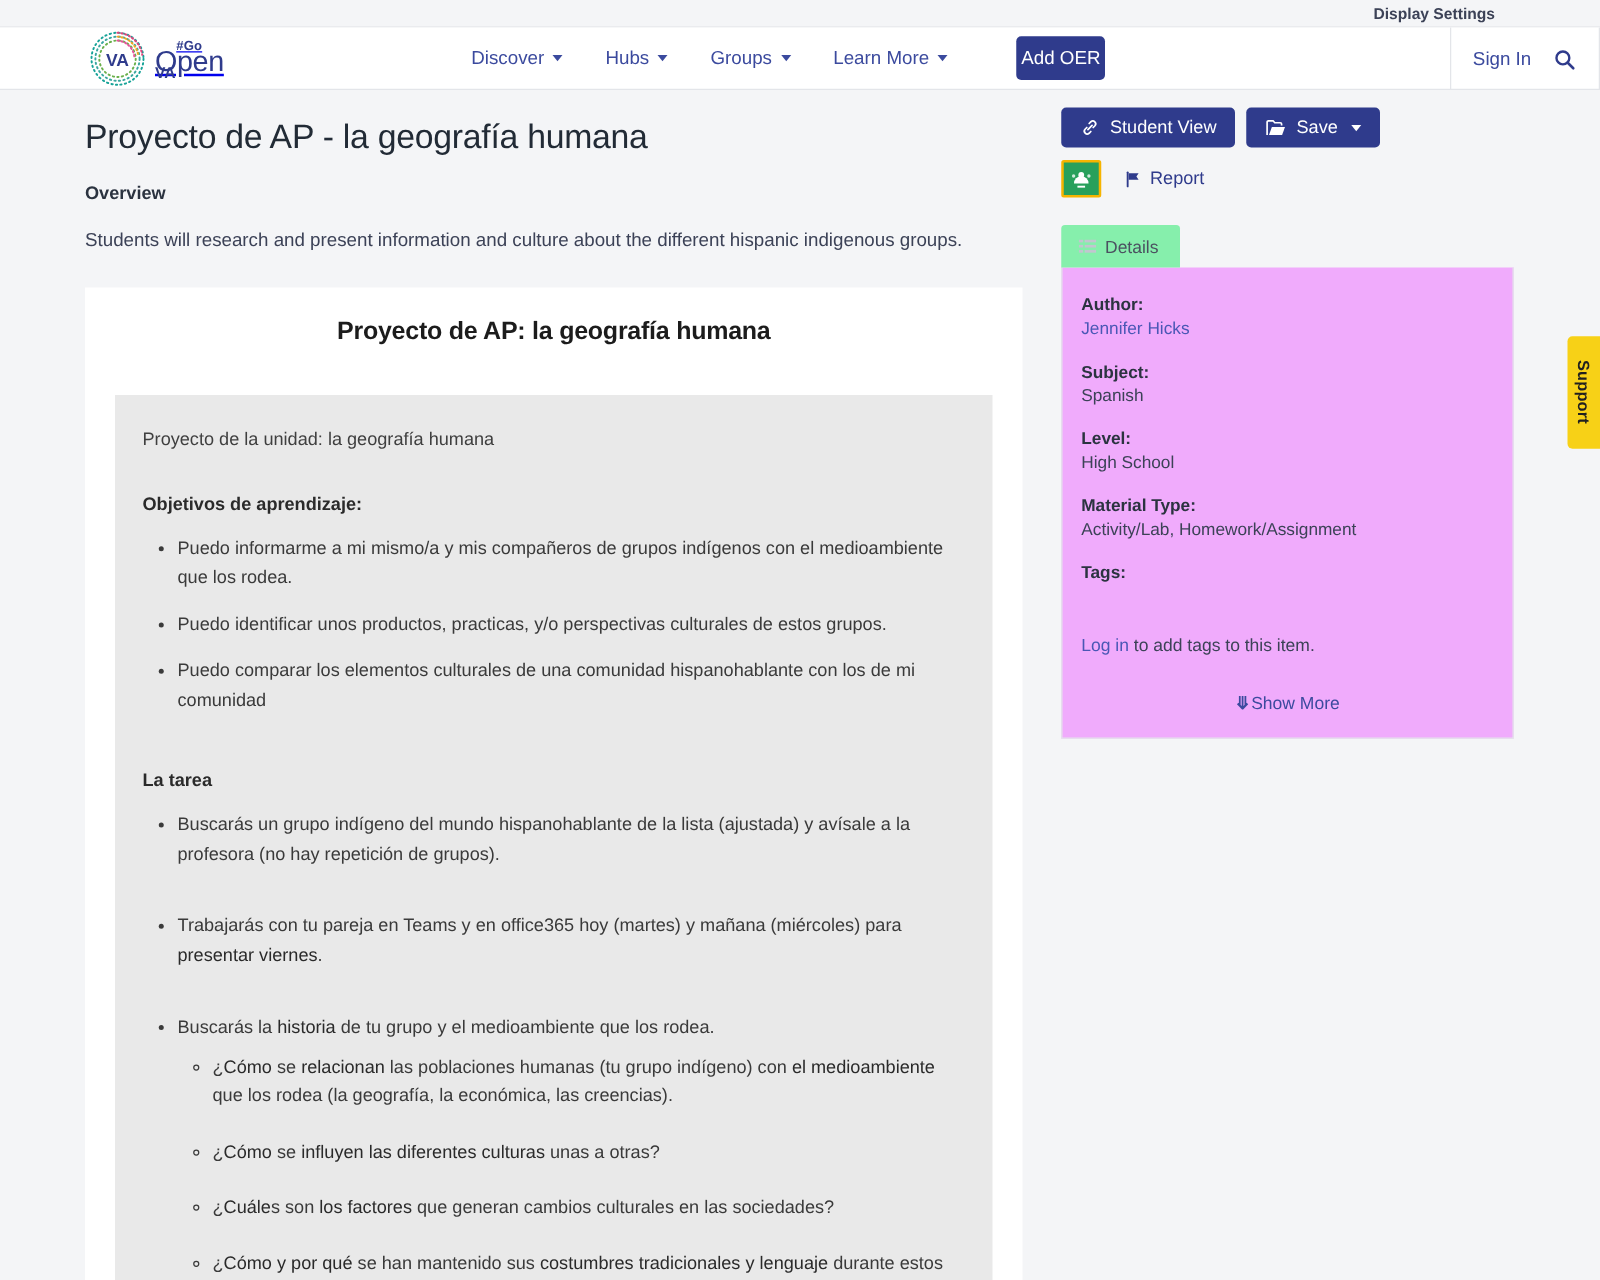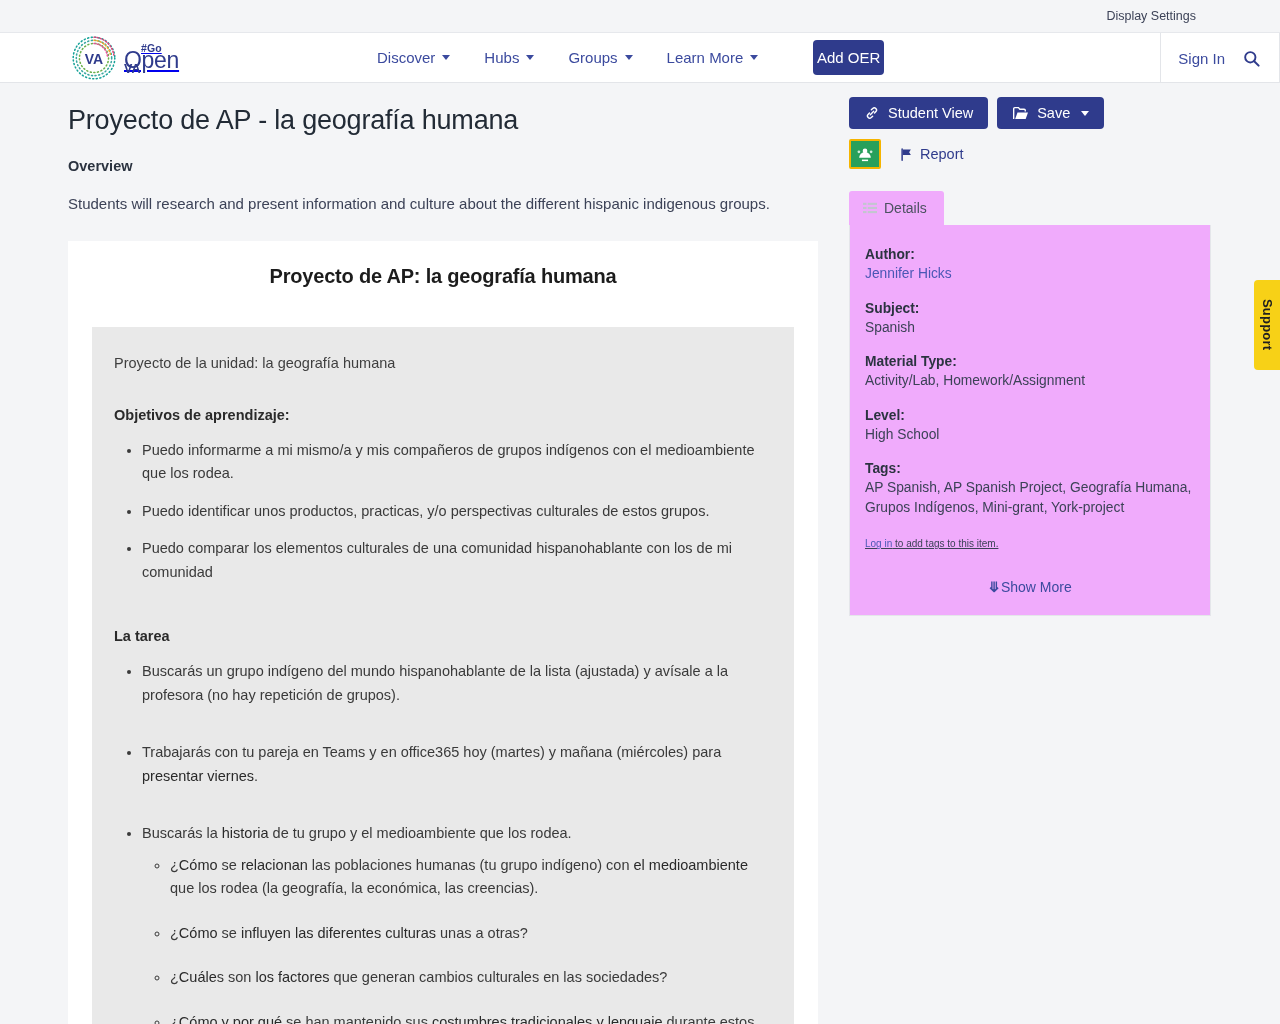--- a/index.html
+++ b/index.html
@@ -5,23 +5,23 @@
   * { box-sizing: border-box; margin: 0; padding: 0; }
   html, body {
     width: 1280px; height: 1024px;
     background: #f4f5f7;
     font-family: "Liberation Sans", sans-serif;
     overflow: hidden;
   }
 
   
   .utility-bar {
-    height: 33px; background: #f4f5f7;
+    height: 22px; background: #f4f5f7;
     display: flex; align-items: center; justify-content: flex-end;
-    padding-right: 84px; border-bottom: 1px solid #e6e8ec;
+    padding-right: 84px; border-bottom: 1px solid #e6e8ec; font-weight: bold;
   }
   .utility-bar .display-settings {
     font-size: 12.5px; color: #3c4257; cursor: pointer;
   }
 
   
   .navbar {
     height: 50px; background: #ffffff;
     display: flex; align-items: center;
     border-bottom: 1px solid #e3e5e9;
@@ -144,35 +144,35 @@
     border: 2px solid #f5b400; border-radius: 2px; cursor: pointer;
     display: flex; align-items: center; justify-content: center;
   }
   .report-link {
     display: flex; align-items: center; gap: 6px;
     color: #2f3b8c; font-size: 14.5px; cursor: pointer;
   }
 
   .tabs-row { margin-top: 22px; display: flex; }
   .tab-active {
-    background: #f0abfc; padding: 9px 17px 9px 14px;
+    background: #86efac; padding: 9px 17px 9px 14px;
     display: flex; align-items: center; gap: 7px;
     font-size: 14px; color: #4b5160; cursor: pointer;
     border-radius: 3px 3px 0 0;
   }
   .details-panel {
     background: #f0abfc; border: 1px solid #e4e6ea; border-top: none;
     padding: 22px 15px 20px 15px; width: 362px;
   }
   .field { margin-bottom: 17px; }
   .field-label { font-size: 13.8px; font-weight: 700; color: #2b3340; }
   .field-value { font-size: 13.8px; color: #3c4257; line-height: 1.42; margin-top: 2px; }
   .field-value a, .link { color: #4a57b5; text-decoration: none; cursor: pointer; }
   .tags-value { font-size: 13.8px; color: #3c4257; line-height: 1.45; margin-top: 2px; }
-  .login-line { font-size: 10px; color: #3c4257; margin-top: 20px; text-decoration: underline; }
+  .login-line { font-size: 14px; color: #3c4257; margin-top: 43px; }
   .show-more {
     text-align: center; margin-top: 30px; color: #3b4a9e;
     font-size: 14px; cursor: pointer;
   }
   .show-more .chev { font-weight: 700; margin-right: 1px; }
 
   
   .support-tab {
     position: absolute; right: 0; top: 197px;
     width: 26px; height: 90px; background: #f7d117;
@@ -351,30 +351,29 @@
         <div class="field-label">Author:</div>
         <div class="field-value">
           <span class="link">Jennifer Hicks</span>
         </div>
       </div>
       <div class="field">
         <div class="field-label">Subject:</div>
         <div class="field-value">Spanish</div>
       </div>
       <div class="field">
+        <div class="field-label">Level:</div>
+        <div class="field-value">High School</div>
+      </div>
+      <div class="field">
         <div class="field-label">Material Type:</div>
         <div class="field-value">Activity/Lab, Homework/Assignment</div>
       </div>
       <div class="field">
-        <div class="field-label">Level:</div>
-        <div class="field-value">High School</div>
-      </div>
-      <div class="field">
         <div class="field-label">Tags:</div>
-        <div class="tags-value">AP Spanish, AP Spanish Project, Geografía Humana, Grupos Indígenos, Mini-grant, York-project</div>
       </div>
       <div class="login-line">
         <span class="link">Log in</span><span> to add tags to this item.</span>
       </div>
       <div class="show-more">
         <span class="chev">⤋</span><span>Show More</span>
       </div>
     </div>
   </div>
 

